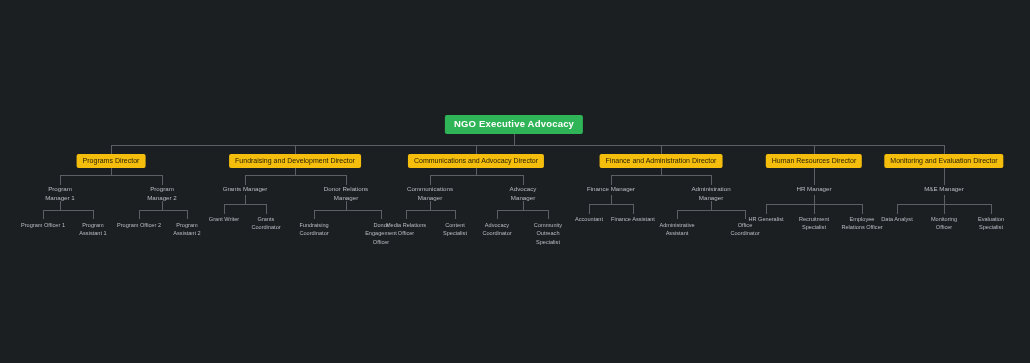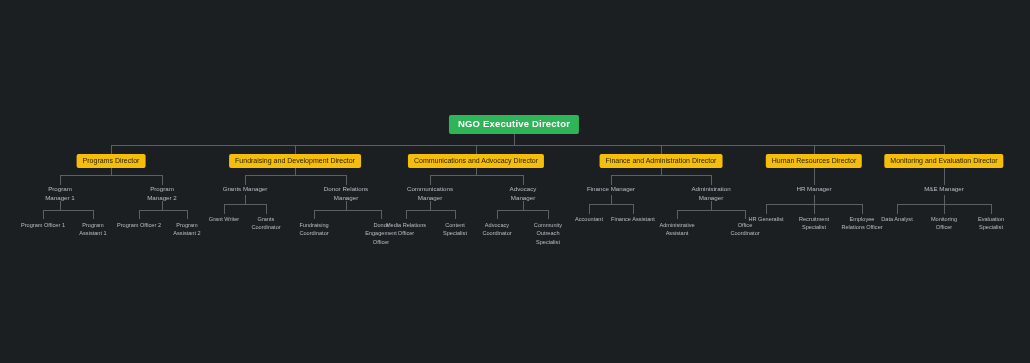--- a/index.html
+++ b/index.html
@@ -165,21 +165,21 @@
   <div class="conn-v" style="left:766px; top:204px; height:10px;"></div>
   <div class="conn-v" style="left:814px; top:204px; height:10px;"></div>
   <div class="conn-v" style="left:862px; top:204px; height:10px;"></div>
 
   <div class="conn-v" style="left:944px; top:195px; height:9px;"></div>
   <div class="conn-h" style="left:897px; top:204px; width:94px;"></div>
   <div class="conn-v" style="left:897px; top:204px; height:10px;"></div>
   <div class="conn-v" style="left:944px; top:204px; height:10px;"></div>
   <div class="conn-v" style="left:991px; top:204px; height:10px;"></div>
 
-  <div class="node-root" style="left:514px; top:115px;">NGO Executive Director</div>
+  <div class="node-root" style="left:514px; top:115px;">NGO Executive Advocacy</div>
 
   <div class="node-director" style="left:111px; top:154px;">Programs Director</div>
   <div class="node-director" style="left:295px; top:154px;">Fundraising and Development Director</div>
   <div class="node-director" style="left:476px; top:154px;">Communications and Advocacy Director</div>
   <div class="node-director" style="left:661px; top:154px;">Finance and Administration Director</div>
   <div class="node-director" style="left:814px; top:154px;">Human Resources Director</div>
   <div class="node-director" style="left:944px; top:154px;">Monitoring and Evaluation Director</div>
 
   <div class="node-manager" style="left:60px; top:185px;">Program
 Manager 1</div>

